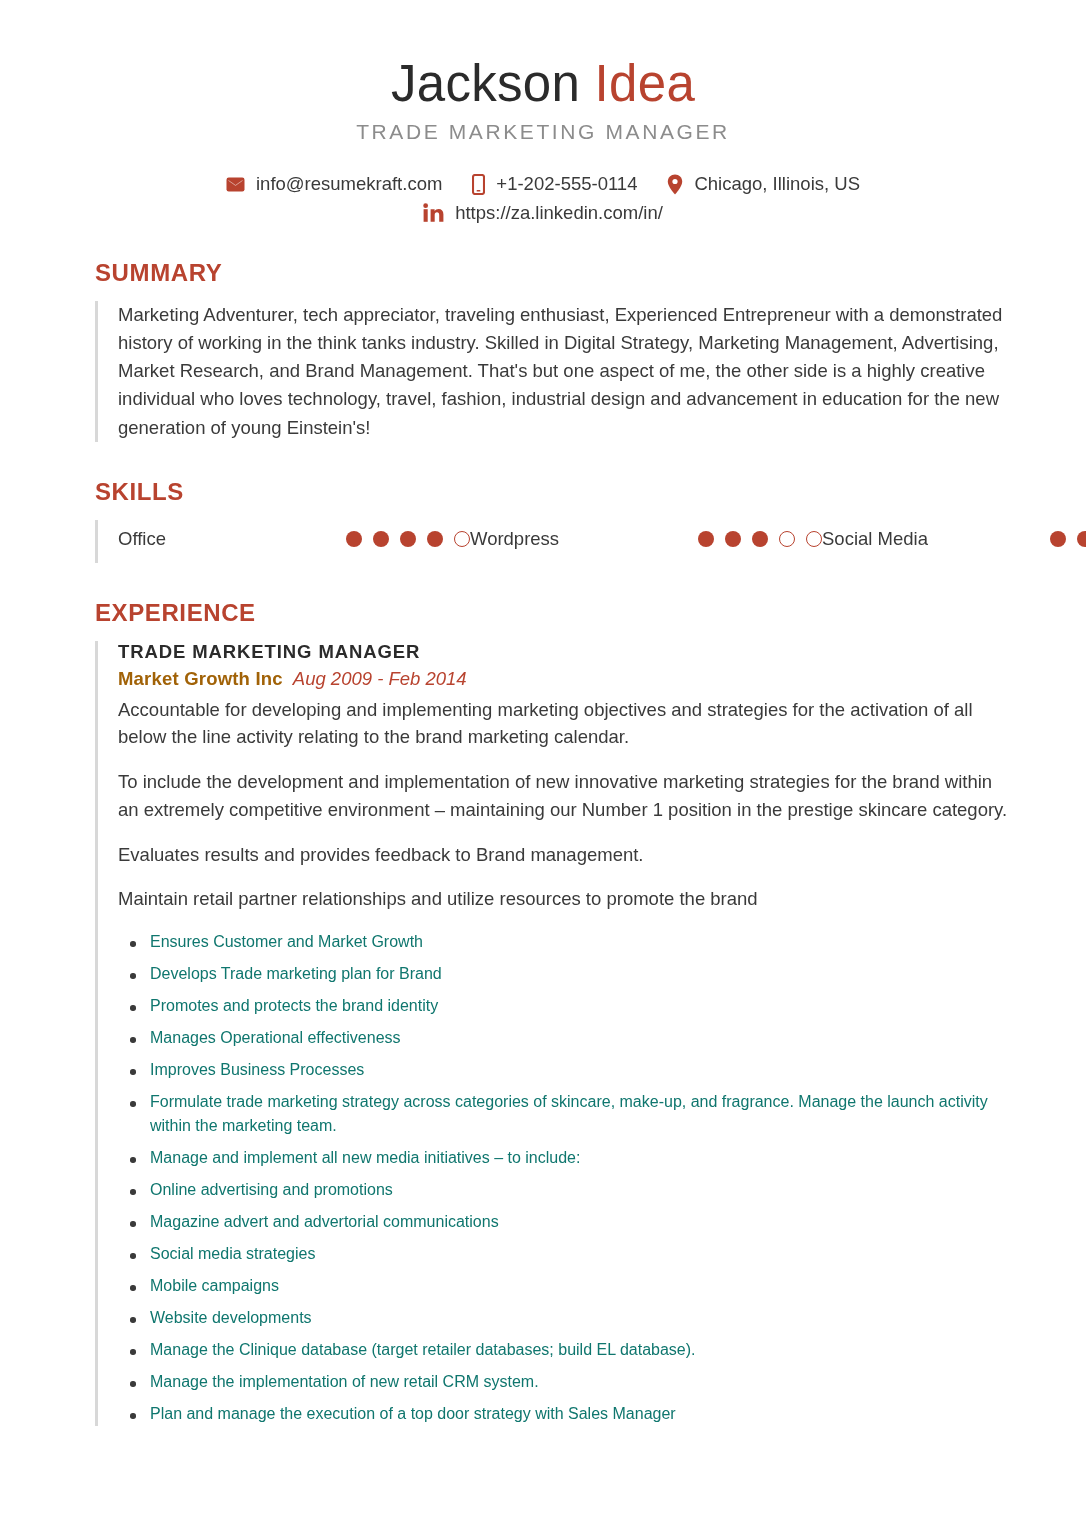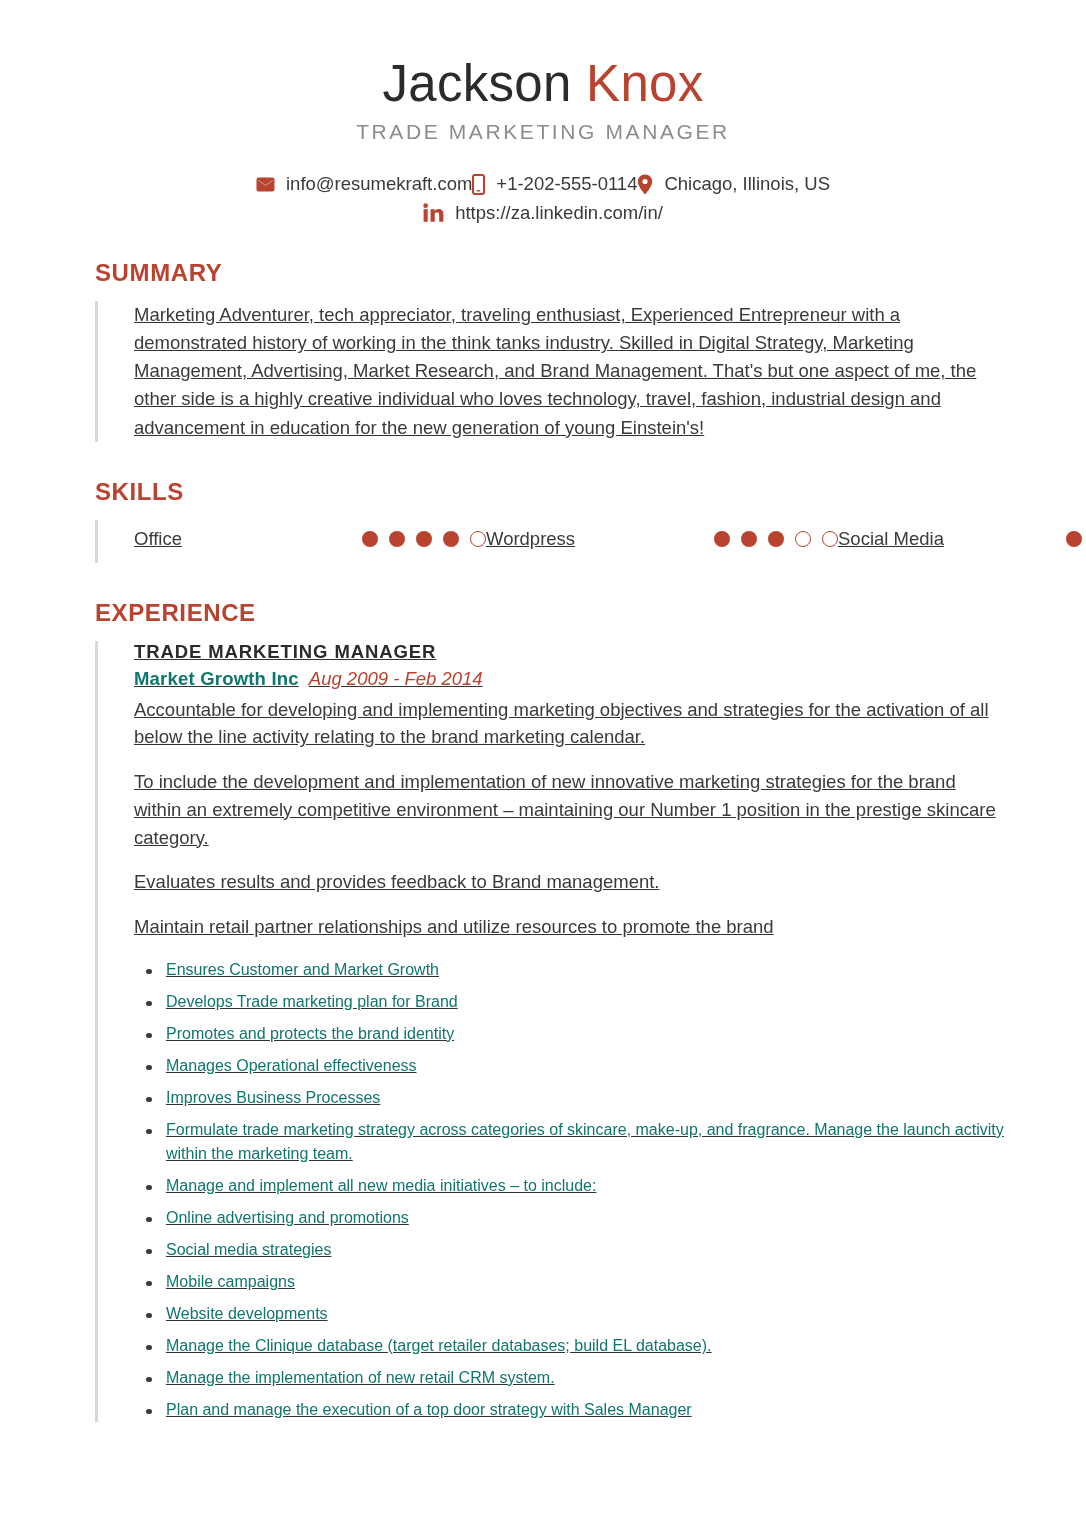--- a/index.html
+++ b/index.html
@@ -49,20 +49,21 @@
     margin-top: 30px;
     display: flex;
     flex-direction: column;
     align-items: center;
     gap: 8px;
   }
   .contact-row {
     display: flex;
     align-items: center;
     justify-content: center;
+    gap: 30px;
     flex-wrap: wrap;
   }
   .contact-item {
     display: flex;
     align-items: center;
     gap: 11px;
     font-size: 18.5px;
     color: #3a3a3a;
   }
   .contact-item .txt { line-height: 1; }
@@ -83,22 +84,21 @@
   }
   .section-title {
     font-size: 24px;
     font-weight: 700;
     letter-spacing: 0.6px;
     color: #b8432f;
     margin-bottom: 14px;
   }
   .section-body {
     border-left: 3px solid #d8d8d8;
-    padding-left: 36px;
-    text-decoration: underline;
+    padding-left: 20px;
   }
 
   .summary-text {
     font-size: 18.5px;
     line-height: 1.52;
     color: #3a3a3a;
   }
 
   
   .skills-grid {
@@ -140,21 +140,21 @@
     color: #2b2b2b;
     margin-bottom: 4px;
   }
   .exp-meta {
     margin-bottom: 4px;
     font-size: 18.5px;
     line-height: 1.35;
   }
   .exp-company {
     font-weight: 700;
-    color: #0f766e;
+    color: #a16207;
     letter-spacing: 0.2px;
   }
   .exp-dates {
     color: #b8432f;
     font-style: italic;
     margin-left: 10px;
   }
   .exp-para {
     font-size: 18.5px;
     line-height: 1.5;
@@ -187,21 +187,21 @@
   }
 </style>
 </head>
 <body>
 
 <div class="page">
 
   <div class="header">
     <div class="name">
       <span class="first">Jackson</span>
-      <span class="last">Knox</span>
+      <span class="last">Idea</span>
     </div>
     <div class="job-subtitle">TRADE MARKETING MANAGER</div>
   </div>
 
   <div class="contact">
     <div class="contact-row">
 
       <div class="contact-item">
         <span class="ico">
           <svg width="19" height="15" viewBox="0 0 19 15">
@@ -320,20 +320,21 @@
             <p class="exp-para">Maintain retail partner relationships and utilize resources to promote the brand</p>
             <ul class="bullets">
               <li>Ensures Customer and Market Growth</li>
               <li>Develops Trade marketing plan for Brand</li>
               <li>Promotes and protects the brand identity</li>
               <li>Manages Operational effectiveness</li>
               <li>Improves Business Processes</li>
               <li>Formulate trade marketing strategy across categories of skincare, make-up, and fragrance. Manage the launch activity within the marketing team.</li>
               <li>Manage and implement all new media initiatives – to include:</li>
               <li>Online advertising and promotions</li>
+              <li>Magazine advert and advertorial communications</li>
               <li>Social media strategies</li>
               <li>Mobile campaigns</li>
               <li>Website developments</li>
               <li>Manage the Clinique database (target retailer databases; build EL database).</li>
               <li>Manage the implementation of new retail CRM system.</li>
               <li>Plan and manage the execution of a top door strategy with Sales Manager</li>
             </ul>
           </div>
         </div>
     </div>

